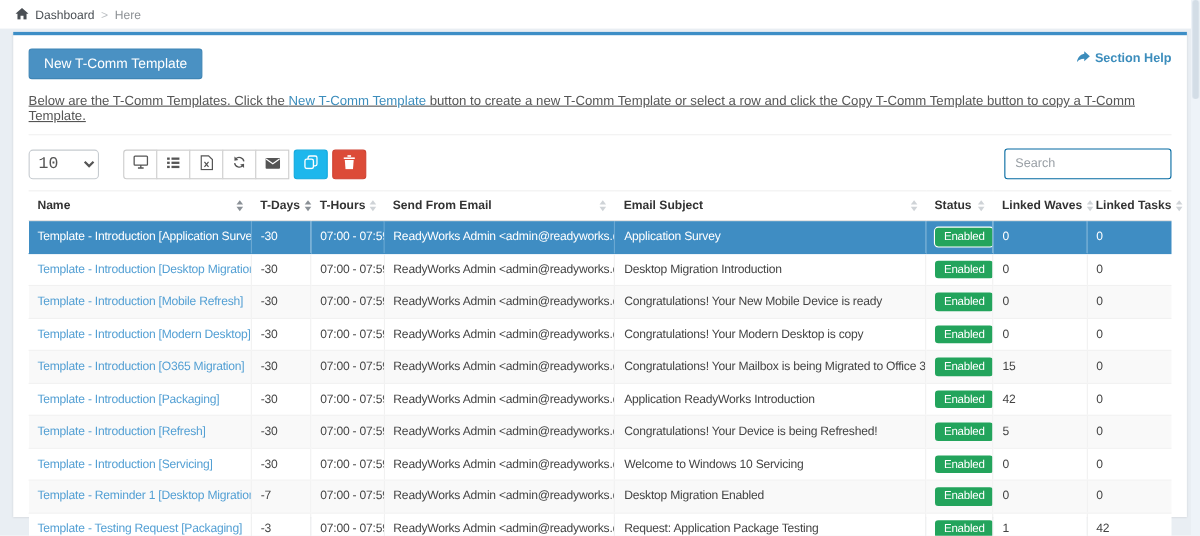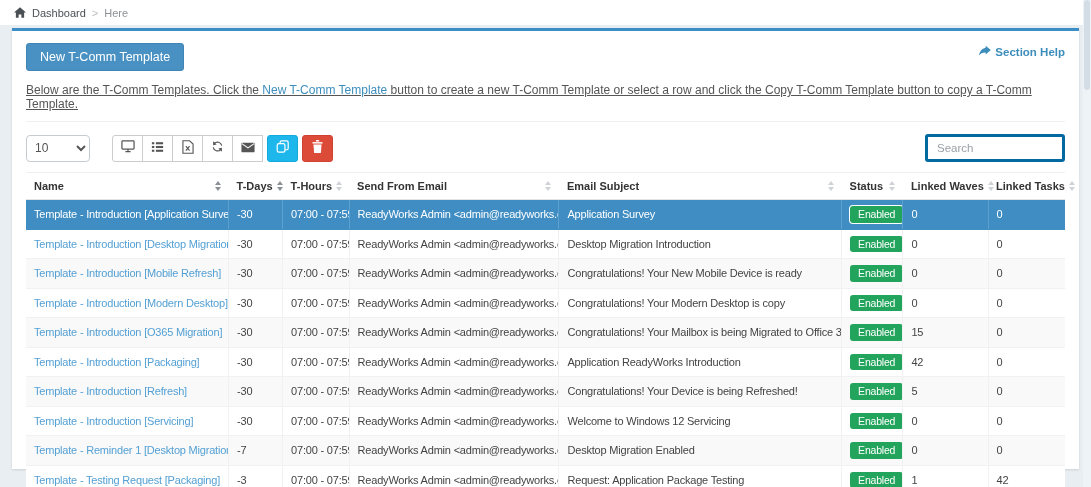--- a/index.html
+++ b/index.html
@@ -59,43 +59,43 @@
   .desc { font-size: 12px; color: #555; margin: 12px 0 10px 0; text-decoration: underline; }
   .desc a { color: #3c8dbc; text-decoration: none; }
   .divider { border: none; border-top: 1px solid #f0f0f0; margin: 10px 0 12px 0; }
 
   
   .toolbar { display: flex; align-items: center; }
   .len-select {
     width: 64px; height: 27px;
     border: 1px solid #c6cbd0;
     border-radius: 4px;
-    font-size: 12px;
+    font-size: 15px;
     color: #555;
     padding: 0 4px;
     background: #fff;
-    font-family: Liberation Sans, sans-serif;
+    font-family: Liberation Mono, monospace;
   }
   .btn-group { display: flex; margin-left: 22px; }
   .tbtn {
     width: 31px; height: 27px;
     background: #fff;
     border: 1px solid #ccc;
     display: flex; align-items: center; justify-content: center;
     cursor: pointer;
     margin-left: -1px;
   }
   .tbtn:first-child { border-radius: 3px 0 0 3px; margin-left: 0; }
   .tbtn:last-child { border-radius: 0 3px 3px 0; }
   .tbtn.info { background: #1db7ec; border-color: #12a9dd; border-radius: 3px; margin-left: 4px; }
   .tbtn.danger { background: #dc4b38; border-color: #cf4232; border-radius: 3px; margin-left: 4px; }
   .search-wrap { margin-left: auto; }
   .search-input {
-    width: 140px; height: 28px;
-    border: 3px solid #0369a1;
+    width: 152px; height: 28px;
+    border: 1px solid #0369a1;
     border-radius: 3px;
     padding: 0 9px;
     font-size: 11.5px;
     color: #555;
     font-family: inherit;
   }
   .search-input::placeholder { color: #9aa0a6; }
 
   
   table { width: 100%; border-collapse: collapse; table-layout: fixed; margin-top: 10px; font-size: 11px; }
@@ -420,21 +420,21 @@
         <td>Congratulations! Your Device is being Refreshed!</td>
         <td><span class="badge">Enabled</span></td>
         <td>5</td>
         <td>0</td>
       </tr>
       <tr>
         <td><a href="#">Template - Introduction [Servicing]</a></td>
         <td>-30</td>
         <td>07:00 - 07:59</td>
         <td>ReadyWorks Admin &lt;admin@readyworks.com&gt;</td>
-        <td>Welcome to Windows 12 Servicing</td>
+        <td>Welcome to Windows 10 Servicing</td>
         <td><span class="badge">Enabled</span></td>
         <td>0</td>
         <td>0</td>
       </tr>
       <tr>
         <td><a href="#">Template - Reminder 1 [Desktop Migration]</a></td>
         <td>-7</td>
         <td>07:00 - 07:59</td>
         <td>ReadyWorks Admin &lt;admin@readyworks.com&gt;</td>
         <td>Desktop Migration Enabled</td>

